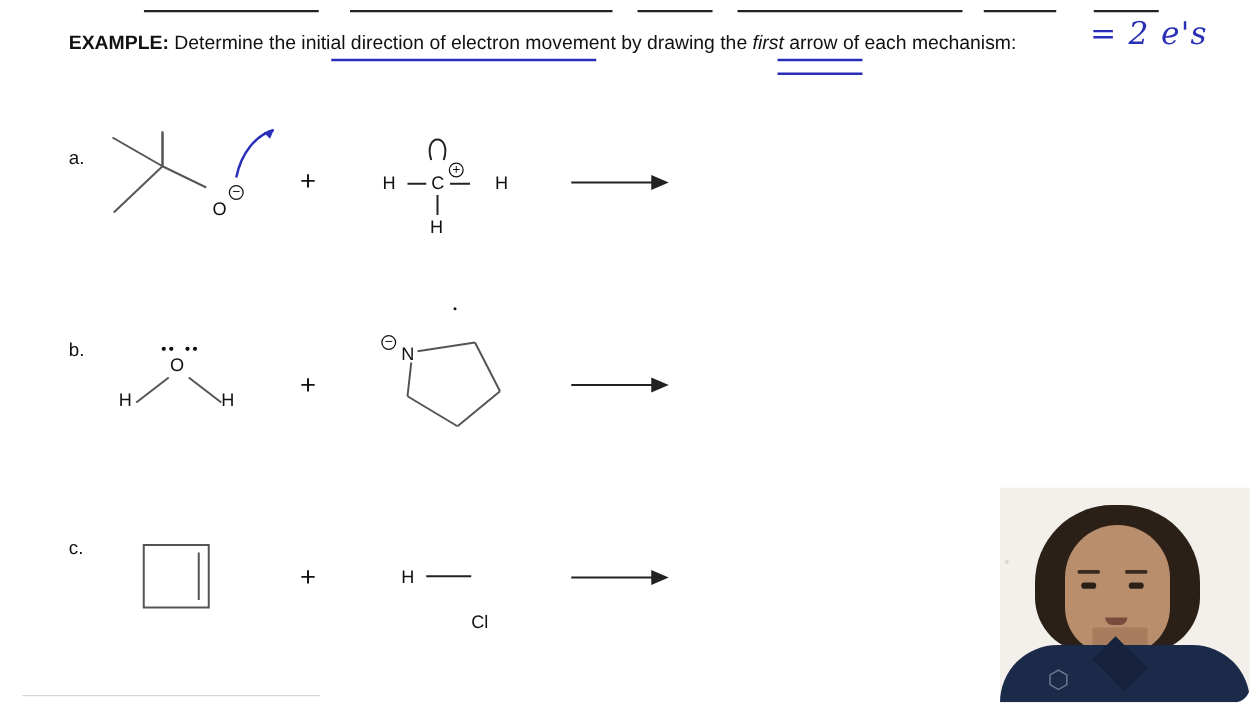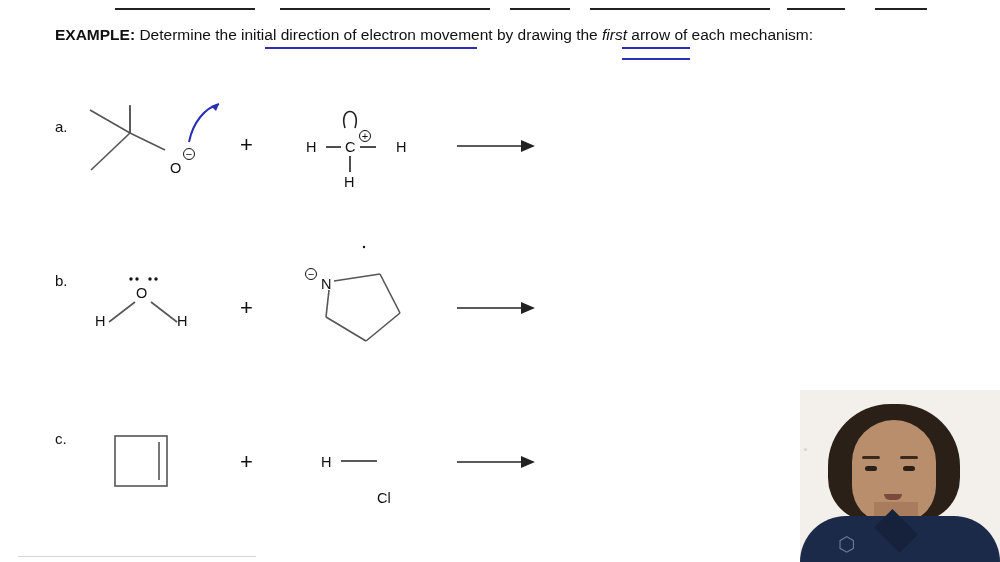--- a/index.html
+++ b/index.html
@@ -7,20 +7,21 @@
     padding: 0;
     background: #ffffff;
   }
   #page {
     position: relative;
     width: 1000px;
     height: 562px;
     background: #ffffff;
     font-family: "Liberation Sans", sans-serif;
     overflow: hidden;
+    border-radius: 13px;
   }
 
   
   .toprow {
     position: absolute;
     top: 0px;
     left: 115px;
     width: 820px;
     height: 10px;
     overflow: hidden;
@@ -207,20 +208,21 @@
   </div>
 
   <div class="example-line">
     <span class="lbl">EXAMPLE:</span><span> Determine the initial direction of electron movement by drawing the </span><span class="ital">first</span><span> arrow of each mechanism:</span>
   </div>
 
   <div class="uline" style="left:265px; top:47px; width:212px;"></div>
   <div class="uline" style="left:622px; top:47px; width:68px;"></div>
   <div class="uline" style="left:622px; top:58px; width:68px;"></div>
 
+  <div class="handwrite" style="left:872px; top:12px;">= 2 e's</div>
 
   <div class="item-letter" style="left:55px; top:118px;">a.</div>
 
   <svg style="left:85px; top:100px; width:130px; height:90px;" viewBox="0 0 130 90">
     <line class="bond" x1="5" y1="10" x2="45" y2="33"></line>
     <line class="bond" x1="45" y1="33" x2="45" y2="5"></line>
     <line class="bond" x1="45" y1="33" x2="45" y2="33"></line>
     <line class="bond" x1="45" y1="33" x2="6" y2="70"></line>
     <line class="bond" x1="45" y1="33" x2="80" y2="50"></line>
     <line class="bond" x1="45" y1="33" x2="45" y2="6"></line>

